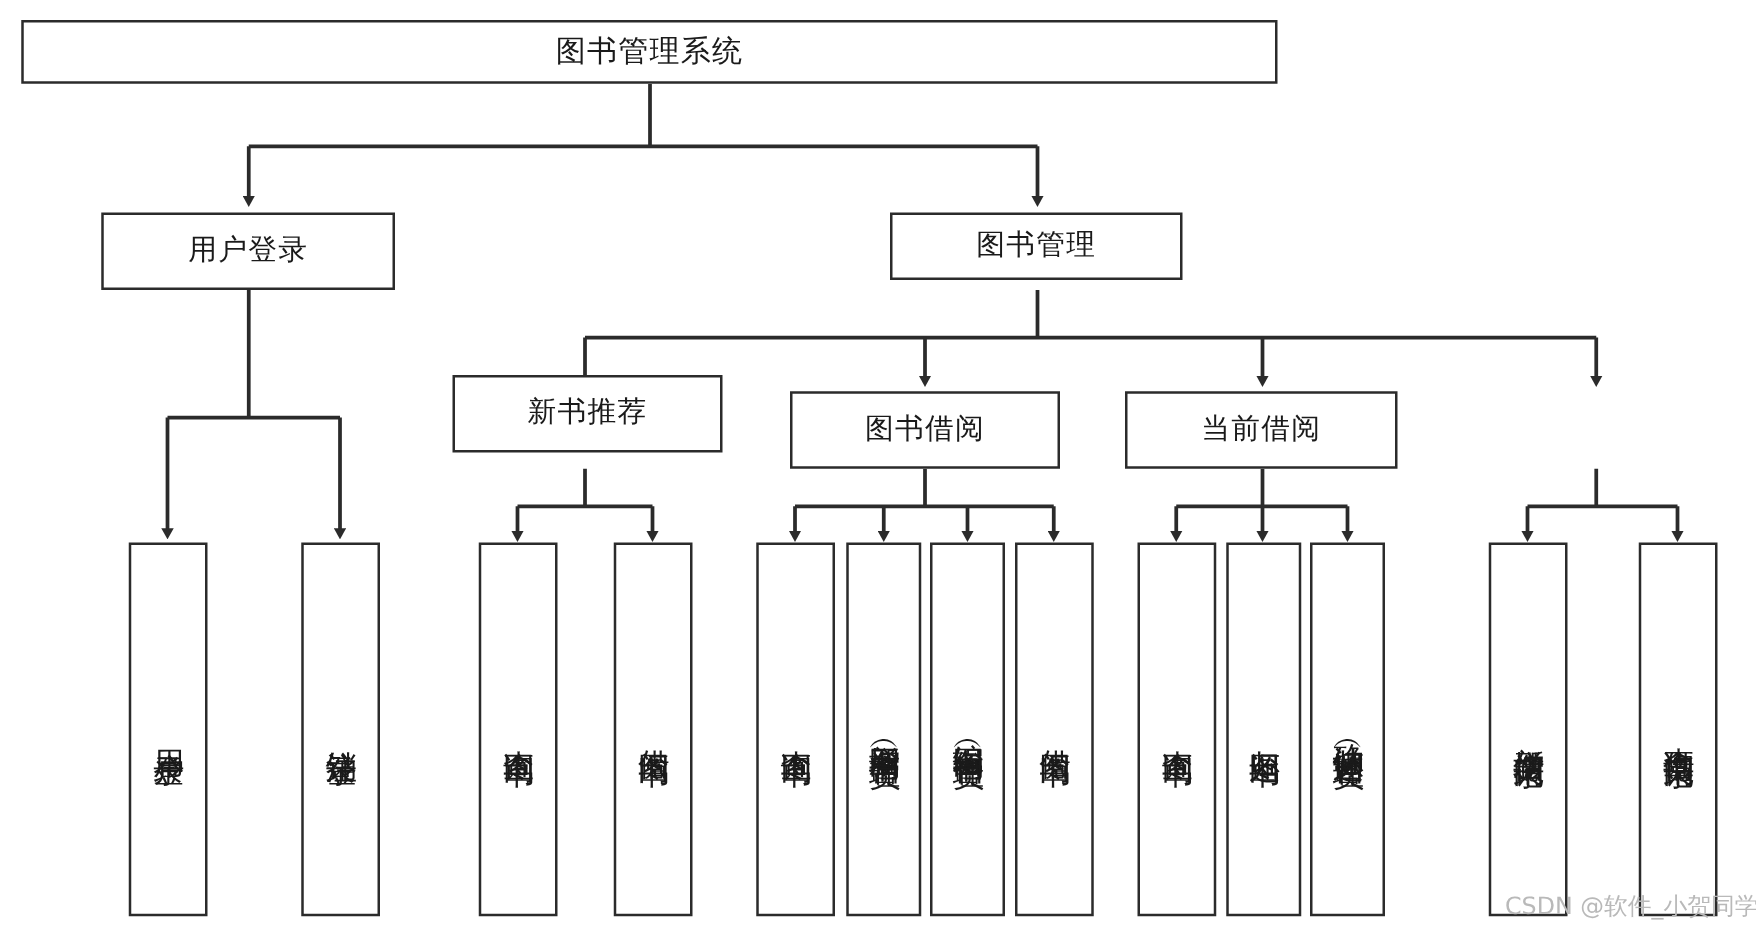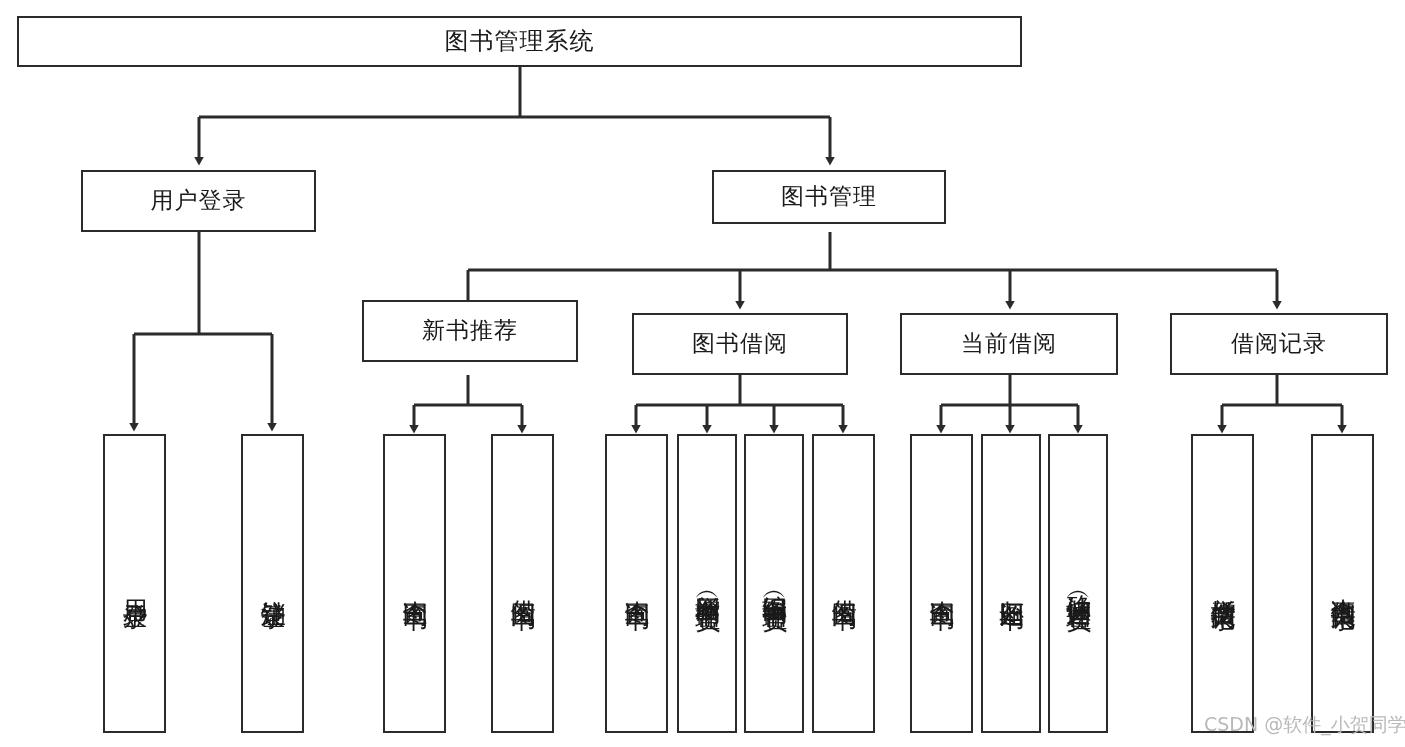--- a/index.html
+++ b/index.html
@@ -145,23 +145,20 @@
   </div>
 
   <div class="node horiz" style="left:900px; top:313px; width:218px; height:62px;">
     <span class="label">当前借阅</span>
   </div>
 
   <div class="node horiz" style="left:632px; top:313px; width:216px; height:62px;">
     <span class="label">图书借阅</span>
   </div>
 
-  <div class="node horiz" style="left:1170px; top:313px; width:218px; height:62px;">
-    <span class="label">借阅记录</span>
-  </div>
 
   <div class="node vert" style="left:103px; top:434px; width:63px; height:299px;">
     <span class="label">用户登录</span>
   </div>
 
   <div class="node vert" style="left:241px; top:434px; width:63px; height:299px;">
     <span class="label">注销登录</span>
   </div>
 
   <div class="node vert" style="left:383px; top:434px; width:63px; height:299px;">

